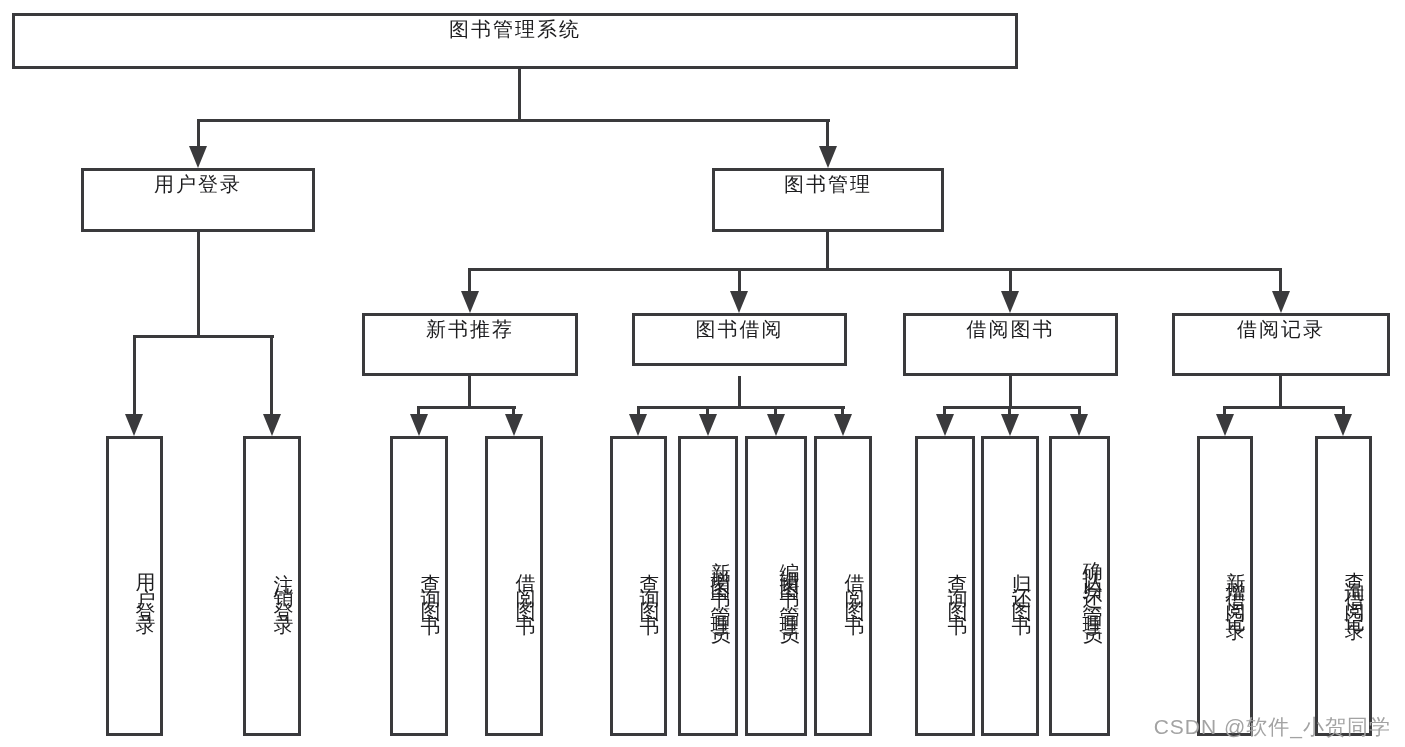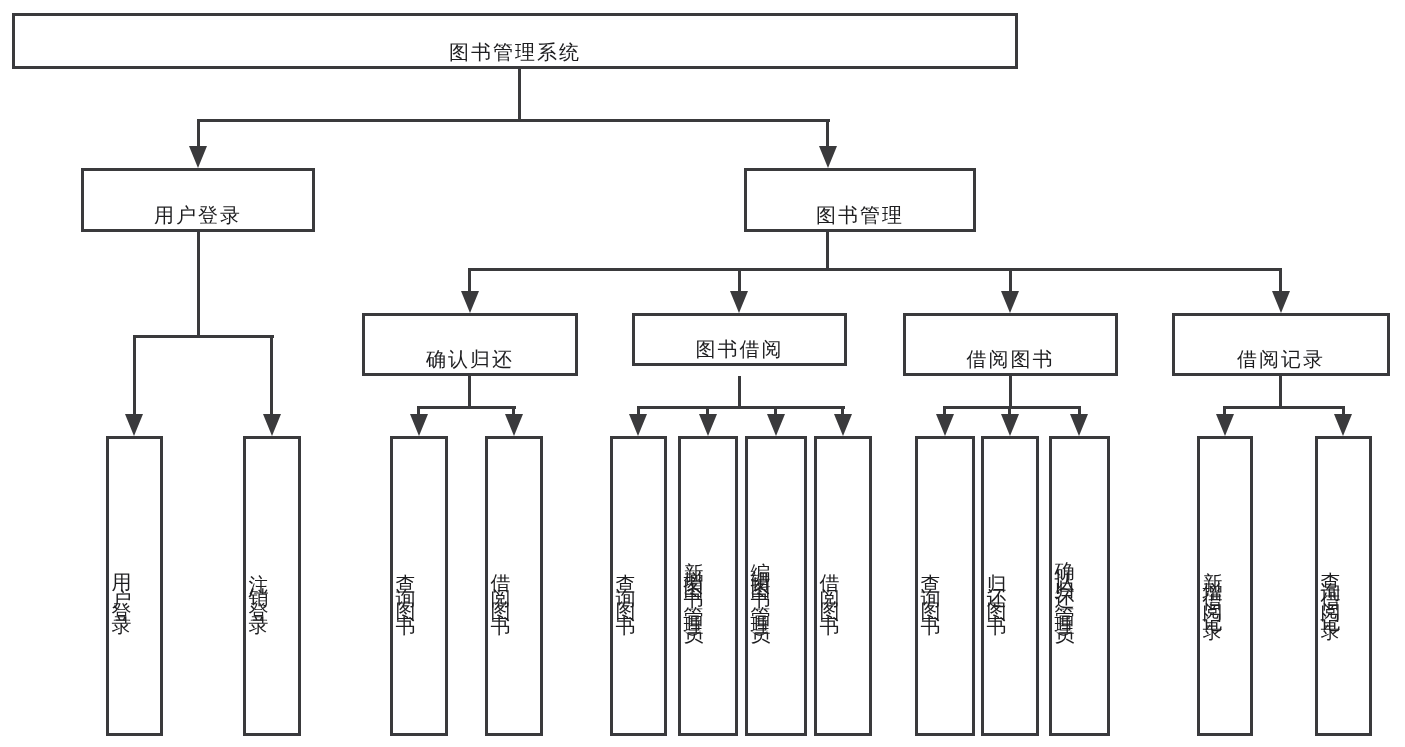--- a/index.html
+++ b/index.html
@@ -1,20 +1,20 @@
 <!DOCTYPE html>
 <html><head>
 <meta charset="utf-8">
 <style>
   html,body{margin:0;padding:0;background:#ffffff;}
   body{font-family:"Liberation Sans","DejaVu Sans",sans-serif;}
   .stage{position:relative;width:1405px;height:747px;background:#ffffff;overflow:hidden;}
   .box{
     position:absolute;box-sizing:border-box;border:3px solid #3a3a3c;background:#ffffff;
-    display:flex;align-items:flex-end;justify-content:center;
+    display:flex;align-items:flex-start;justify-content:center;
     color:#1d1d1f;font-size:20px;letter-spacing:2px;white-space:nowrap;
   }
   .vbox{writing-mode:vertical-rl;white-space:normal;}
   .ls14{letter-spacing:14px;}
   .ls10{letter-spacing:10px;}
   .ls9{letter-spacing:9px;}
   .vline{position:absolute;width:3px;background:#3a3a3c;}
   .hline{position:absolute;height:3px;background:#3a3a3c;}
   .arrow{
     position:absolute;width:0;height:0;
@@ -38,21 +38,21 @@
   <div class="vline" style="left:518px;top:68px;height:52px;"></div>
   <div class="hline" style="left:197px;top:119px;width:633px;"></div>
   <div class="vline" style="left:197px;top:119px;height:30px;"></div>
   <div class="arrow" style="left:189px;top:146px;"></div>
   <div class="vline" style="left:826px;top:119px;height:30px;"></div>
   <div class="arrow" style="left:819px;top:146px;"></div>
 
   <div class="box" style="left:81px;top:168px;width:234px;height:64px;">
     <span>用户登录</span>
   </div>
-  <div class="box" style="left:712px;top:168px;width:232px;height:64px;margin-left:32px;">
+  <div class="box" style="left:712px;top:168px;width:232px;height:64px;">
     <span>图书管理</span>
   </div>
 
   <div class="vline" style="left:197px;top:232px;height:104px;"></div>
   <div class="hline" style="left:133px;top:335px;width:141px;"></div>
   <div class="vline" style="left:133px;top:335px;height:81px;"></div>
   <div class="arrow" style="left:125px;top:414px;"></div>
   <div class="vline" style="left:270px;top:335px;height:81px;"></div>
   <div class="arrow" style="left:263px;top:414px;"></div>
 
@@ -61,21 +61,21 @@
   <div class="vline" style="left:468px;top:268px;height:26px;"></div>
   <div class="arrow" style="left:461px;top:291px;"></div>
   <div class="vline" style="left:738px;top:268px;height:26px;"></div>
   <div class="arrow" style="left:730px;top:291px;"></div>
   <div class="vline" style="left:1009px;top:268px;height:26px;"></div>
   <div class="arrow" style="left:1001px;top:291px;"></div>
   <div class="vline" style="left:1279px;top:268px;height:26px;"></div>
   <div class="arrow" style="left:1272px;top:291px;"></div>
 
   <div class="box" style="left:362px;top:313px;width:216px;height:63px;">
-    <span>确认归还</span>
+    <span>新书推荐</span>
   </div>
   <div class="box" style="left:632px;top:313px;width:215px;height:53px;">
     <span>图书借阅</span>
   </div>
   <div class="box" style="left:903px;top:313px;width:215px;height:63px;">
     <span>借阅图书</span>
   </div>
   <div class="box" style="left:1172px;top:313px;width:218px;height:63px;">
     <span>借阅记录</span>
   </div>
@@ -151,14 +151,15 @@
     <span>确认归还（管理员）</span>
   </div>
 
   <div class="box vbox ls10" style="left:1197px;top:436px;width:56px;height:300px;">
     <span>新增借阅记录</span>
   </div>
   <div class="box vbox ls10" style="left:1315px;top:436px;width:57px;height:300px;">
     <span>查询借阅记录</span>
   </div>
 
+  <div class="watermark">CSDN @软件_小贺同学</div>
 
 </div>
 
 </body></html>

